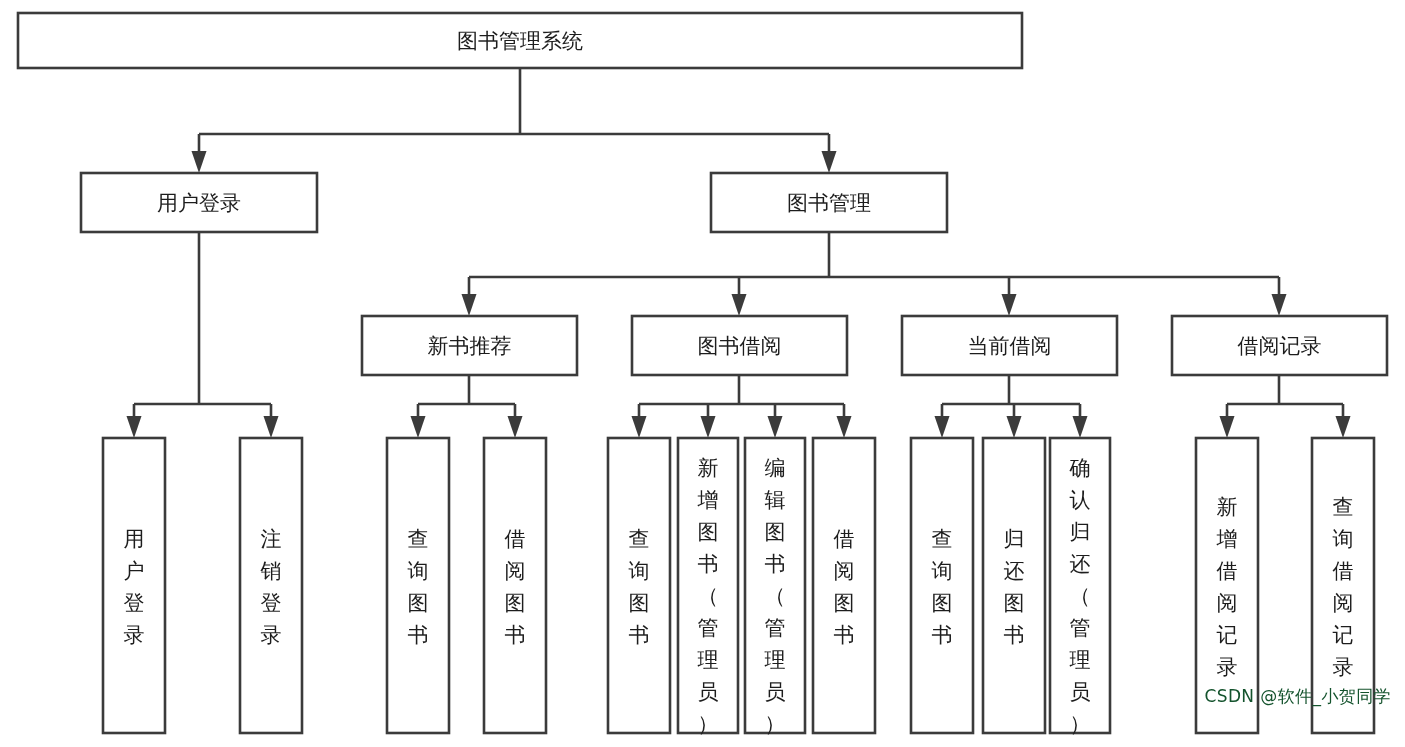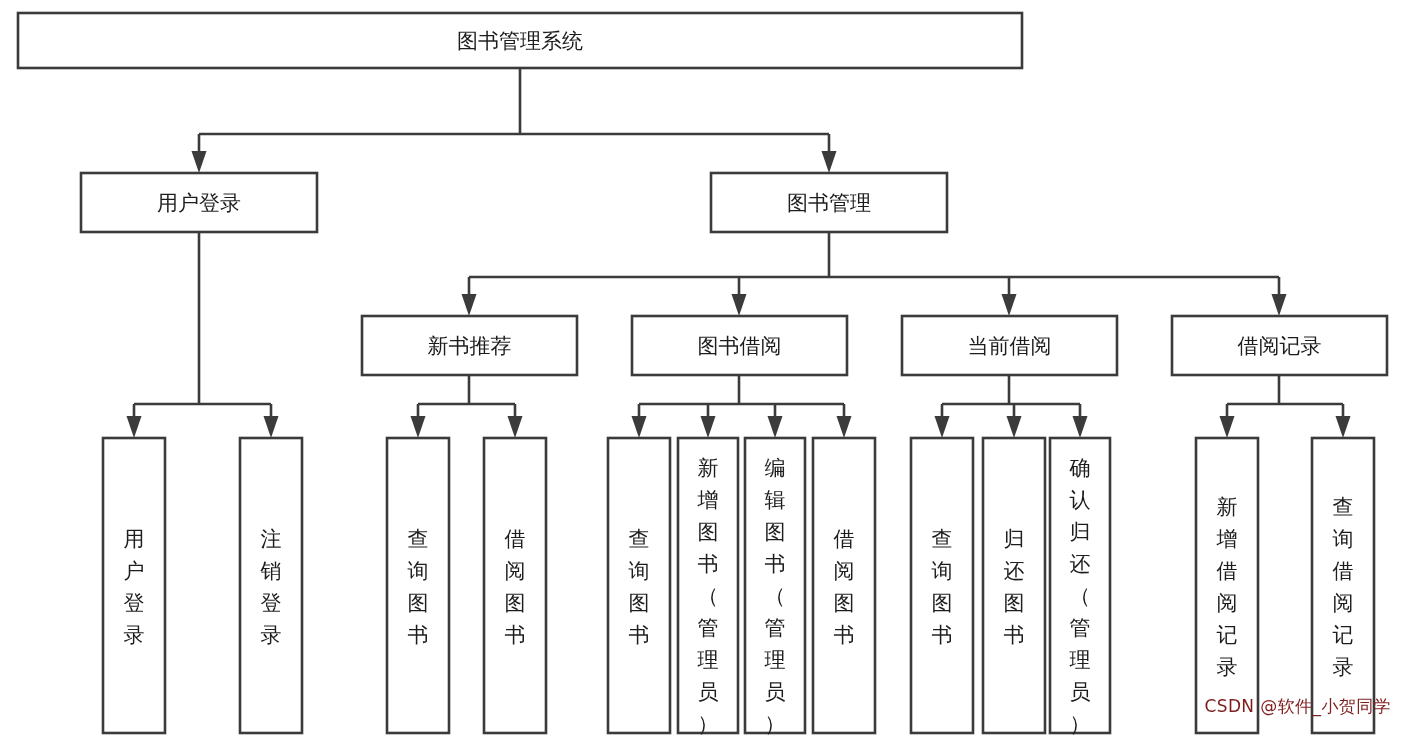--- a/index.html
+++ b/index.html
@@ -52,24 +52,24 @@
   }
   .node-label-v {
     fill: #1d1d1d;
     font-family: "DejaVu Sans", "Liberation Sans", sans-serif;
     font-size: 21px;
     text-anchor: middle;
   }
   .watermark-text {
     position: absolute;
     right: 14px;
-    bottom: 5px;
+    bottom: 15px;
     font-family: "DejaVu Sans", "Liberation Sans", sans-serif;
     font-size: 17px;
-    color: #7f1d1d;
+    color: #14532d;
     white-space: nowrap;
     letter-spacing: 0.4px;
     user-select: none;
   }
 </style>
 </head>
 <body>
 
 <div id="diagram-root">
 

